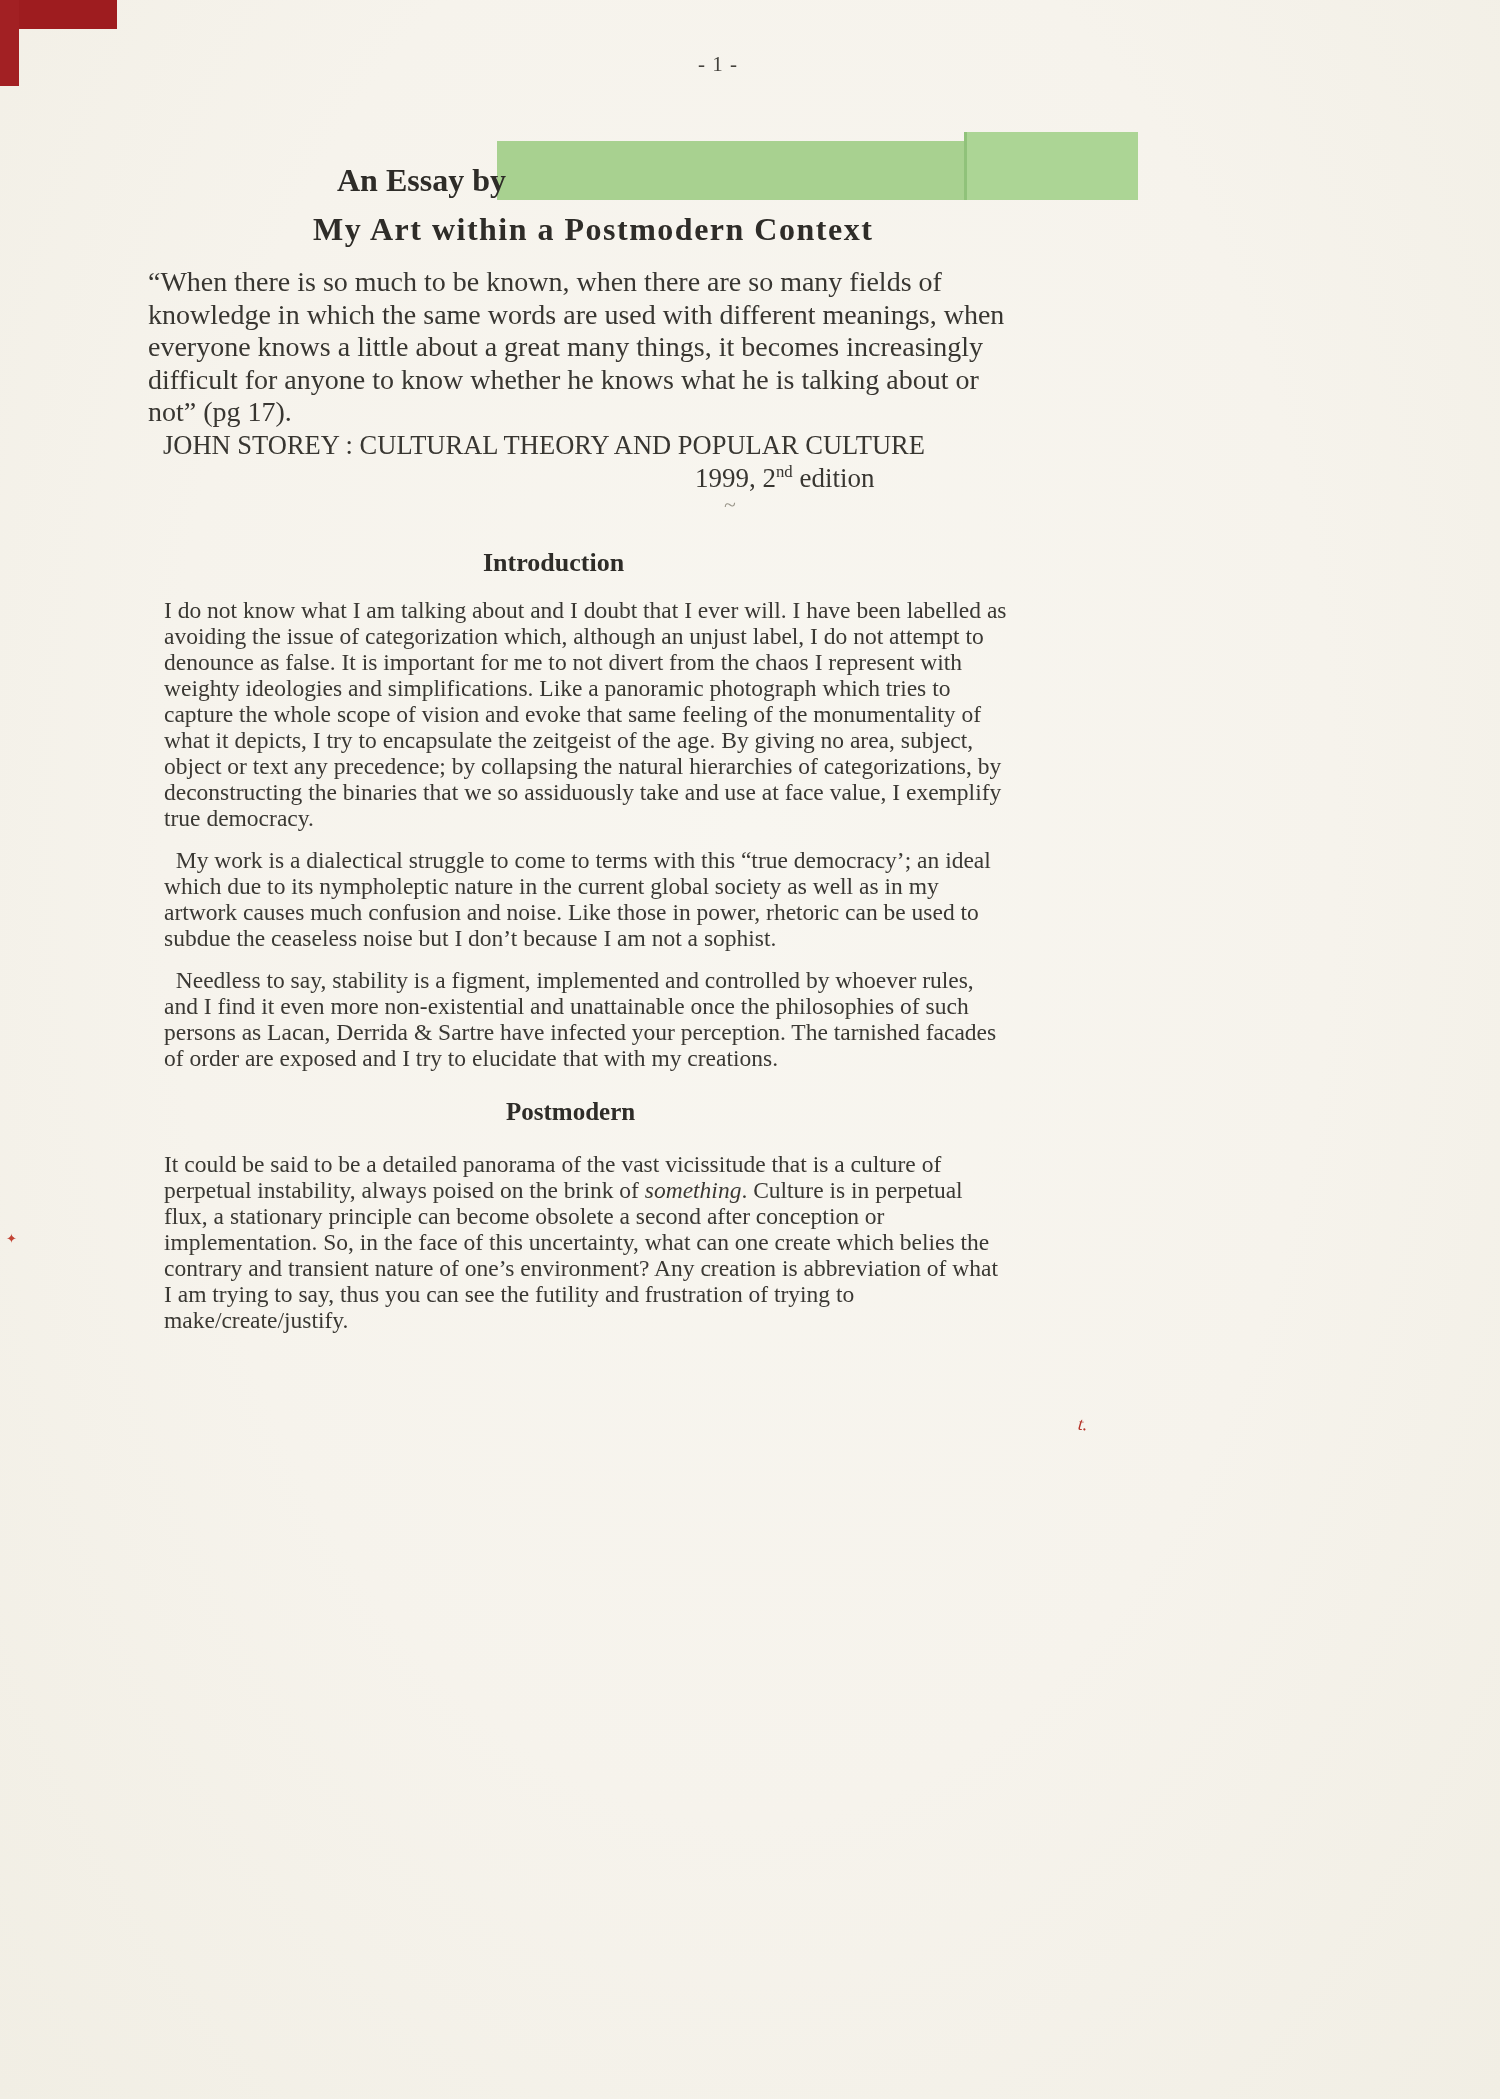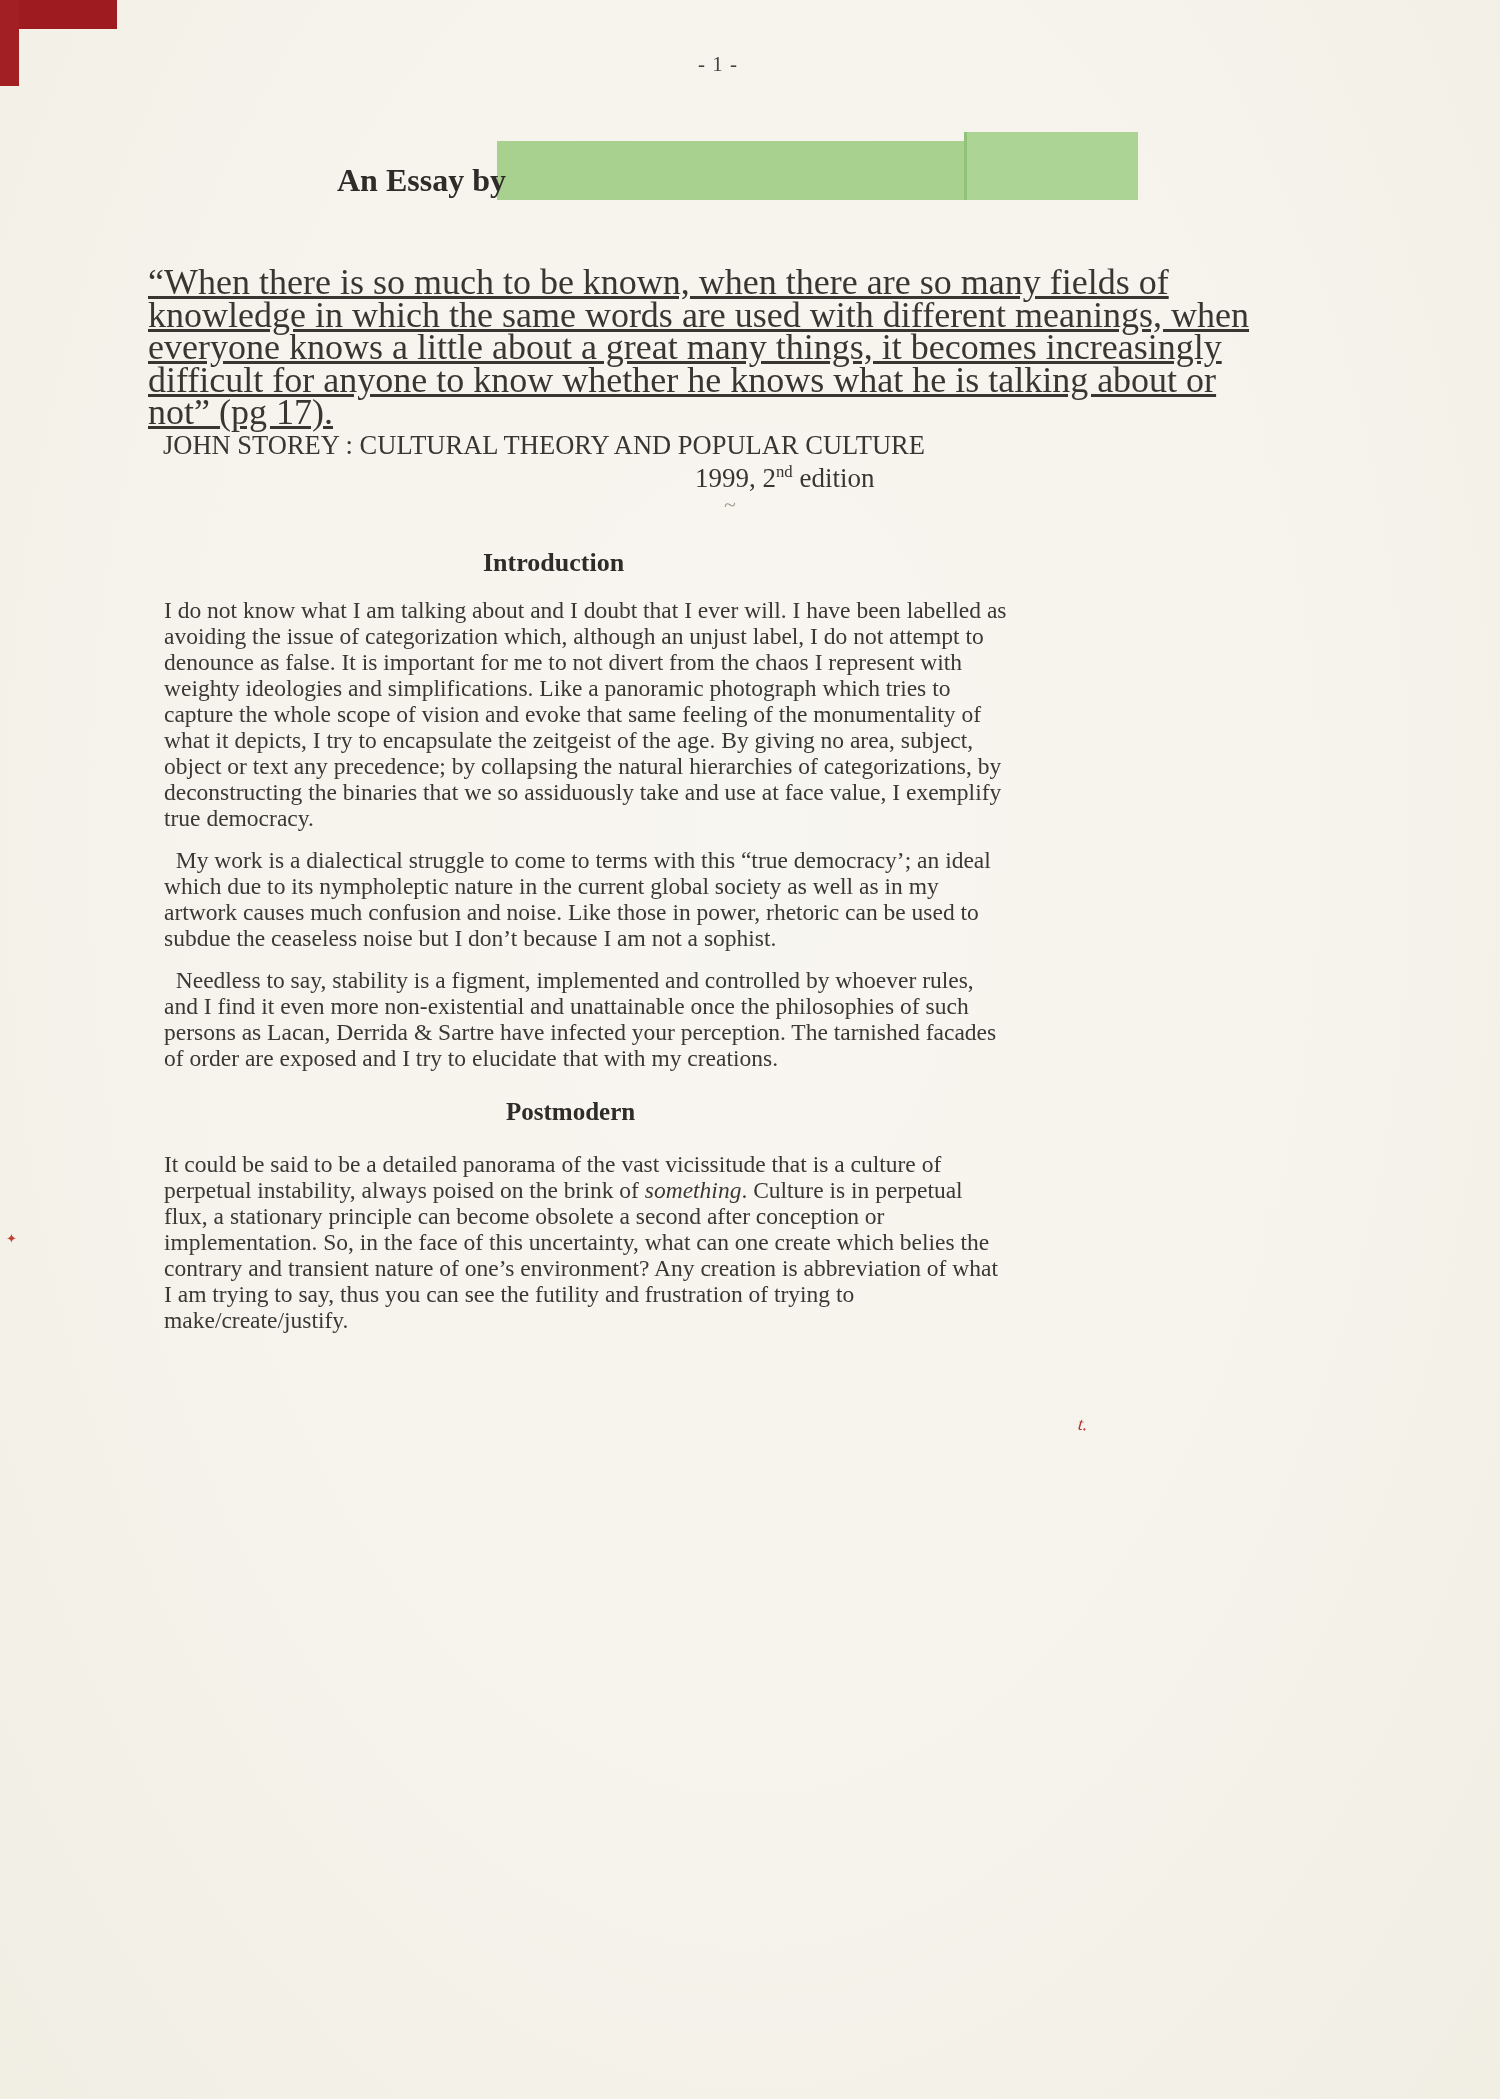--- a/index.html
+++ b/index.html
@@ -17,21 +17,21 @@
   .red-strip-h{left:0;top:0;width:117px;height:29px;background:#9e1c1f;}
   .red-strip-v{left:0;top:0;width:19px;height:86px;background:#a22023;}
   .pagenum{left:698px;top:52px;font-size:21px;letter-spacing:1px;color:#44423c;}
   
   .green-block-1{left:497px;top:141px;width:467px;height:59px;background:#a8d190;}
   .green-block-2{left:964px;top:132px;width:171px;height:68px;background:#acd595;border-left:3px solid #90c27a;}
   .title-by{left:337px;top:162px;font-size:32px;font-weight:bold;color:#2e2c28;}
   .title-main{left:313px;top:211px;font-size:32px;font-weight:bold;letter-spacing:1.5px;color:#2e2c28;}
   
   .epigraph{left:148px;top:266px;}
-  .quote{font-size:36px;line-height:32.5px;white-space:pre;color:#383631;text-decoration:underline;}
+  .quote{font-size:28px;line-height:32.5px;white-space:pre;color:#383631;}
   .attribution{font-size:26.5px;line-height:33px;margin-left:15px;white-space:pre;color:#383631;}
   .edition{font-size:27px;line-height:33px;margin-left:547px;white-space:pre;color:#383631;}
   .edition sup{font-size:0.62em;vertical-align:super;line-height:0;}
   
   .h-intro{left:483px;top:548px;font-size:26px;font-weight:bold;color:#2e2c28;}
   
   .body-flow{left:148px;top:581px;font-size:23.5px;line-height:26px;color:#3a3833;}
   .body-flow .para{white-space:pre;margin:16px;}
   .h-bric{font-size:25px;font-weight:bold;color:#2e2c28;margin:27px 0 25px 358px;line-height:28px;}
   .em{font-style:italic;}
@@ -47,20 +47,21 @@
 
   <div class="abs red-strip-h"></div>
   <div class="abs red-strip-v"></div>
 
   <div class="abs pagenum">- 1 -</div>
 
   <div class="abs green-block-1"></div>
   <div class="abs green-block-2"></div>
 
   <div class="abs title-by">An Essay by</div>
+  <div class="abs title-main">My Art within a Postmodern Context</div>
 
   <div class="abs epigraph">
     <div class="quote">“When there is so much to be known, when there are so many fields of
 knowledge in which the same words are used with different meanings, when
 everyone knows a little about a great many things, it becomes increasingly
 difficult for anyone to know whether he knows what he is talking about or
 not” (pg 17).</div>
     <div class="attribution">JOHN STOREY : CULTURAL THEORY AND POPULAR CULTURE</div>
     <div class="edition"><span>1999, 2</span><sup>nd</sup><span> edition</span></div>
   </div>

